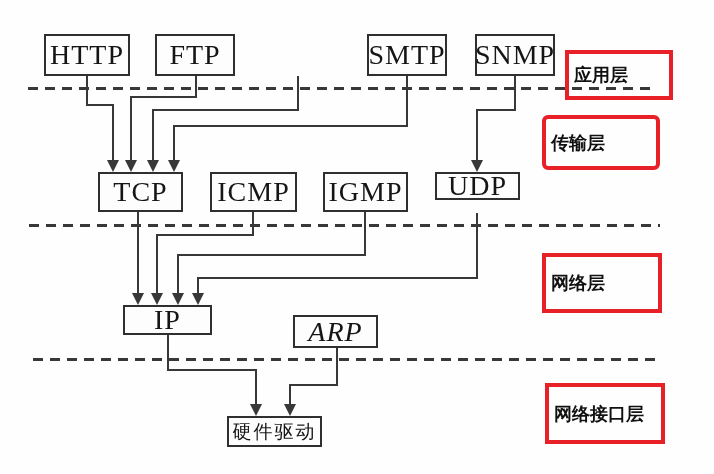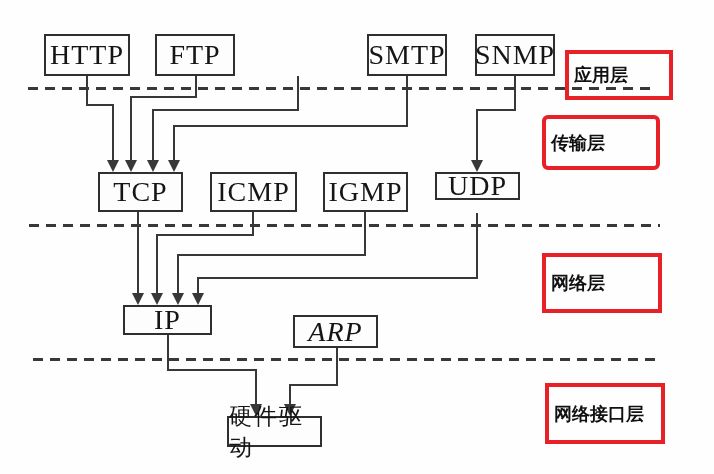--- a/index.html
+++ b/index.html
@@ -20,21 +20,21 @@
   .pbox{
     position:absolute;
     box-sizing:border-box;
     border:2px solid var(--box-border);
     background:#fdfdfd;
     display:flex;align-items:center;justify-content:center;
     font-size:28px;color:var(--ink);
     letter-spacing:1px;
     z-index:3;
   }
-  .pbox.cjk{font-size:23px;letter-spacing:2px;font-family:Liberation Mono, monospace;}
+  .pbox.cjk{font-size:19px;letter-spacing:2px;font-family:Liberation Mono, monospace;}
   
   .layerbox{
     position:absolute;
     box-sizing:border-box;
     border:4px solid var(--red);
     background:transparent;
     display:flex;align-items:center;
     padding-left:5px;
     font-family:"Liberation Sans", sans-serif;
     font-weight:700;font-size:18px;color:#111;

